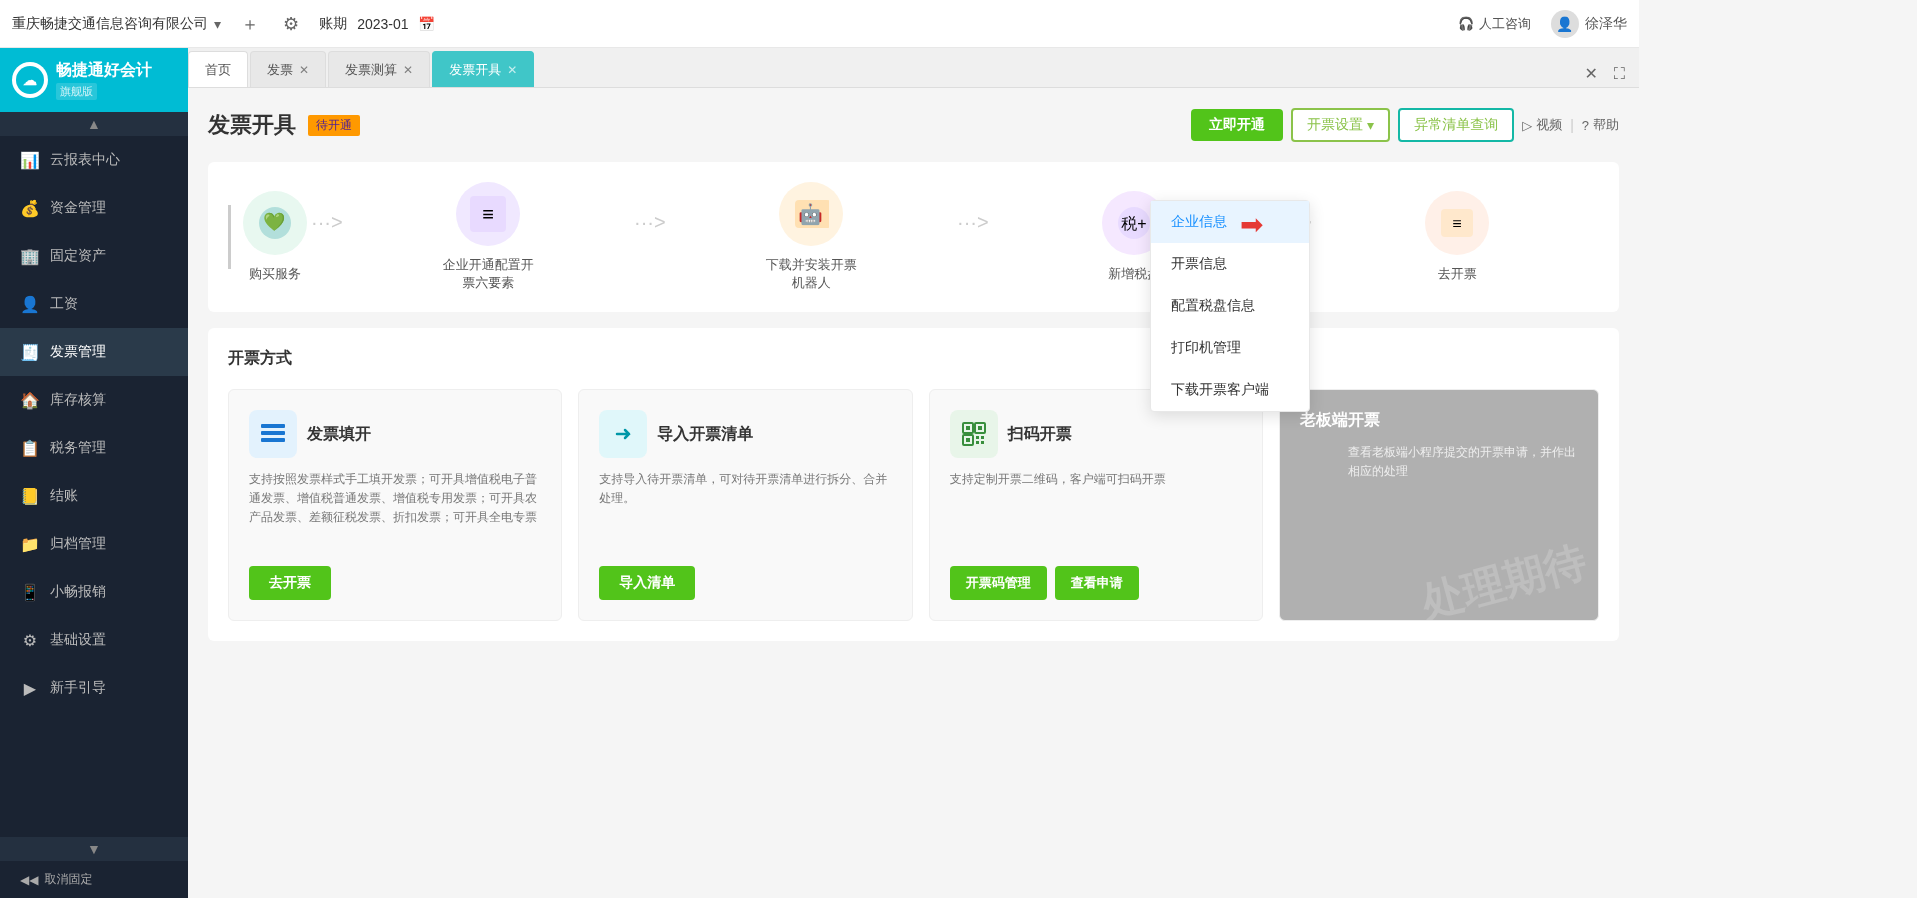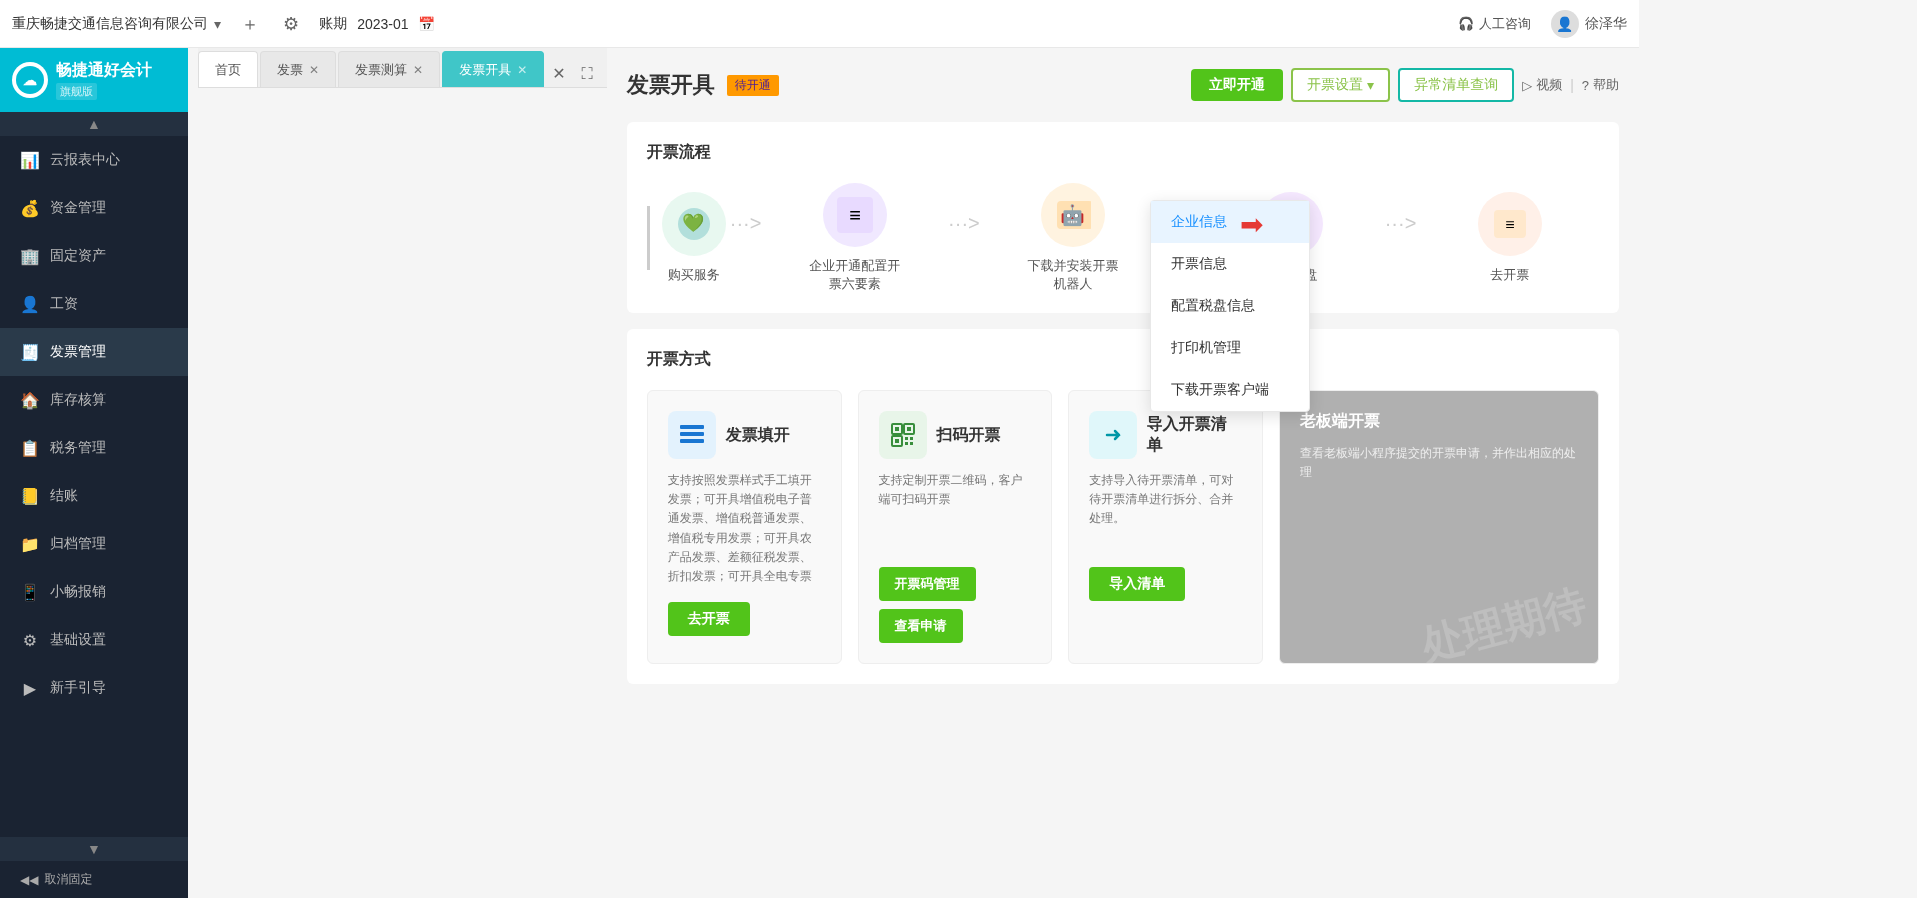--- a/index.html
+++ b/index.html
@@ -32,21 +32,21 @@
     .chevron-down { color: #666; }
     .top-bar-actions { display: flex; align-items: center; gap: 16px; margin-left: 16px; }
     .top-bar-btn { background: none; border: none; cursor: pointer; color: #666; font-size: 18px; padding: 4px; }
     .account-period { display: flex; align-items: center; gap: 10px; font-size: 14px; color: #333; }
     .top-bar-right { margin-left: auto; display: flex; align-items: center; gap: 20px; color: #555; }
     .consultant-btn { display: flex; align-items: center; gap: 4px; cursor: pointer; color: #555; font-size: 13px; }
     .user-info { display: flex; align-items: center; gap: 6px; cursor: pointer; }
     .user-avatar { width: 28px; height: 28px; background: #ddd; border-radius: 50%; display: flex; align-items: center; justify-content: center; color: #888; }
 
     
-    .content-area { flex: 1; display: flex; flex-direction: row; overflow: hidden; padding-left: 10px; }
+    .content-area { flex: 1; display: flex; flex-direction: column; overflow: hidden; }
 
     
     .tab-bar { height: 40px; background: #f0f0f0; display: flex; align-items: flex-end; padding-left: 0; flex-shrink: 0; border-bottom: 1px solid #ddd; position: relative; }
     .tab-item { height: 36px; padding: 0 16px; display: flex; align-items: center; gap: 6px; cursor: pointer; background: #e8e8e8; border: 1px solid #ddd; border-bottom: none; border-radius: 4px 4px 0 0; color: #555; font-size: 13px; margin-right: 2px; }
     .tab-item.active { background: #40c6c8; color: #fff; border-color: #40c6c8; }
     .tab-item .tab-close { font-size: 12px; opacity: 0.7; cursor: pointer; }
     .tab-item.home { background: #fff; }
     .tab-bar-right { margin-left: auto; display: flex; align-items: center; padding-right: 8px; gap: 4px; }
     .tab-bar-btn { background: none; border: none; cursor: pointer; color: #666; font-size: 16px; padding: 4px 6px; }
 
@@ -82,21 +82,21 @@
     .method-card { background: #f9f9f9; border-radius: 6px; padding: 20px; border: 1px solid #eee; }
     .method-card.dark { background: #b0b0b0; color: #fff; }
     .method-header { display: flex; align-items: center; gap: 10px; margin-bottom: 12px; }
     .method-icon { width: 48px; height: 48px; border-radius: 8px; display: flex; align-items: center; justify-content: center; font-size: 22px; }
     .method-icon.blue { background: #e3f2fd; color: #1976d2; }
     .method-icon.cyan { background: #e0f7fa; color: #0097a7; }
     .method-icon.teal { background: #e8f5e9; color: #388e3c; }
     .method-title { font-size: 16px; font-weight: bold; color: #333; }
     .method-desc { font-size: 12px; color: #777; line-height: 1.6; margin-bottom: 16px; min-height: 80px; }
     .method-card.dark .method-title { color: #fff; }
-    .method-card.dark .method-desc { color: #eee; }
+    .method-card.dark .method-desc { color: #eee; margin-left: 48px; }
     .method-btn { display: flex; gap: 8px; flex-wrap: wrap; }
     .btn-go { background: #52c41a; color: #fff; border: none; padding: 8px 20px; border-radius: 4px; cursor: pointer; font-size: 14px; font-weight: bold; }
     .btn-import { background: #52c41a; color: #fff; border: none; padding: 8px 20px; border-radius: 4px; cursor: pointer; font-size: 14px; font-weight: bold; }
     .btn-qr { background: #52c41a; color: #fff; border: none; padding: 8px 16px; border-radius: 4px; cursor: pointer; font-size: 13px; font-weight: bold; }
     .btn-view { background: #52c41a; color: #fff; border: none; padding: 8px 16px; border-radius: 4px; cursor: pointer; font-size: 13px; font-weight: bold; }
     .dropdown-menu { position: absolute; top: 200px; left: 1150px; background: #fff; border: 1px solid #e8e8e8; border-radius: 4px; box-shadow: 0 4px 16px rgba(0,0,0,0.12); z-index: 200; min-width: 160px; }
     .dropdown-item { padding: 12px 20px; cursor: pointer; color: #333; font-size: 14px; transition: background 0.15s; }
     .dropdown-item.highlighted { background: #e8f4ff; color: #1890ff; }
 
     
@@ -251,21 +251,20 @@
             </button>
             <span style="color:#ccc;">|</span>
             <button class="btn-video">
               <span>?</span>
               <span>帮助</span>
             </button>
           </div>
         </div>
 
         <div class="section">
-          <div class="section-title">开票流程</div>
           <div class="flow-steps">
 
             <div style="display:flex;align-items:center;flex:0 0 auto;">
               <div style="width:3px;height:64px;background:#ccc;margin-right:12px;"></div>
               <div class="flow-step">
                 <div class="step-icon green">
                   <svg width="36" height="36" viewBox="0 0 36 36">
                       <circle cx="18" cy="18" r="16" fill="#b2dfdb"></circle>
                       <text x="18" y="23" text-anchor="middle" font-size="18">💚</text>
                     </svg>
@@ -336,20 +335,36 @@
                       <rect x="2" y="4" width="24" height="4" rx="1" fill="#1976d2"></rect>
                       <rect x="2" y="11" width="24" height="4" rx="1" fill="#1976d2"></rect>
                       <rect x="2" y="18" width="24" height="4" rx="1" fill="#1976d2"></rect>
                     </svg>
                 </div>
                 <div class="method-title">发票填开</div>
               </div>
               <div class="method-desc">支持按照发票样式手工填开发票；可开具增值税电子普通发票、增值税普通发票、增值税专用发票；可开具农产品发票、差额征税发票、折扣发票；可开具全电专票</div>
               <div class="method-btn">
                 <button class="btn-go">去开票</button>
+              </div>
+            </div>
+
+            <div class="method-card">
+              <div class="method-header">
+                <div class="method-icon cyan">
+                  <svg width="28" height="28" viewBox="0 0 28 28">
+                      <rect x="2" y="4" width="24" height="20" rx="2" fill="#e0f7fa"></rect>
+                      <path d="M8 14 L20 14 M16 10 L20 14 L16 18" stroke="#0097a7" stroke-width="2.5" fill="none" stroke-linecap="round"></path>
+                    </svg>
+                </div>
+                <div class="method-title">导入开票清单</div>
+              </div>
+              <div class="method-desc">支持导入待开票清单，可对待开票清单进行拆分、合并处理。</div>
+              <div class="method-btn">
+                <button class="btn-import">导入清单</button>
               </div>
             </div>
 
             <div class="method-card">
               <div class="method-header">
                 <div class="method-icon teal">
                   <svg width="28" height="28" viewBox="0 0 28 28">
                       <rect x="3" y="3" width="10" height="10" rx="1" stroke="#388e3c" stroke-width="2" fill="none"></rect>
                       <rect x="15" y="3" width="10" height="10" rx="1" stroke="#388e3c" stroke-width="2" fill="none"></rect>
                       <rect x="3" y="15" width="10" height="10" rx="1" stroke="#388e3c" stroke-width="2" fill="none"></rect>
@@ -364,36 +379,20 @@
                 </div>
                 <div class="method-title">扫码开票</div>
               </div>
               <div class="method-desc">支持定制开票二维码，客户端可扫码开票</div>
               <div class="method-btn">
                 <button class="btn-qr">开票码管理</button>
                 <button class="btn-view">查看申请</button>
               </div>
             </div>
 
-            <div class="method-card">
-              <div class="method-header">
-                <div class="method-icon cyan">
-                  <svg width="28" height="28" viewBox="0 0 28 28">
-                      <rect x="2" y="4" width="24" height="20" rx="2" fill="#e0f7fa"></rect>
-                      <path d="M8 14 L20 14 M16 10 L20 14 L16 18" stroke="#0097a7" stroke-width="2.5" fill="none" stroke-linecap="round"></path>
-                    </svg>
-                </div>
-                <div class="method-title">导入开票清单</div>
-              </div>
-              <div class="method-desc">支持导入待开票清单，可对待开票清单进行拆分、合并处理。</div>
-              <div class="method-btn">
-                <button class="btn-import">导入清单</button>
-              </div>
-            </div>
-
             <div class="method-card dark" style="position:relative;overflow:hidden;">
               <div class="method-header">
                 <div class="method-title">老板端开票</div>
               </div>
               <div class="method-desc">查看老板端小程序提交的开票申请，并作出相应的处理</div>
               <div style="position:absolute;bottom:10px;right:10px;font-size:42px;font-weight:bold;color:rgba(255,255,255,0.18);transform:rotate(-15deg);">处理期待</div>
             </div>
 
           </div>
         </div>

